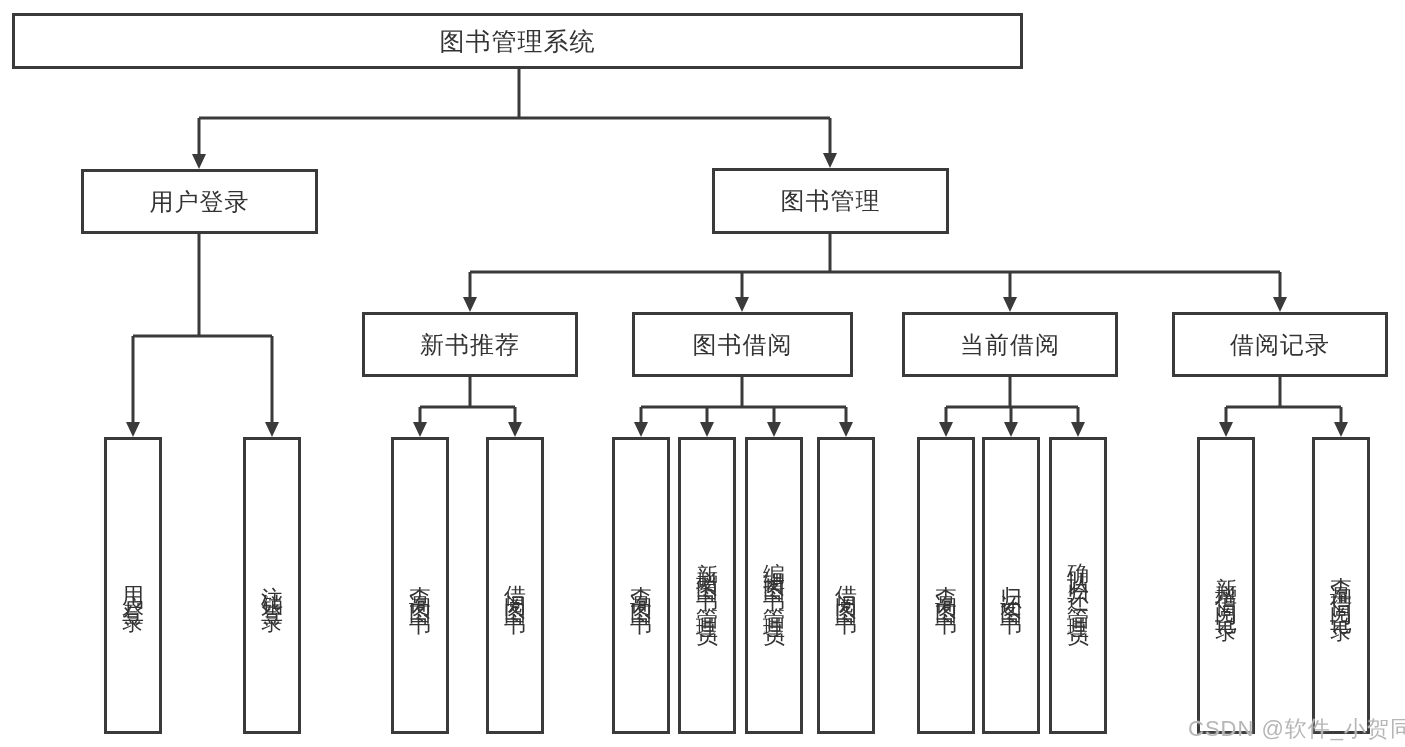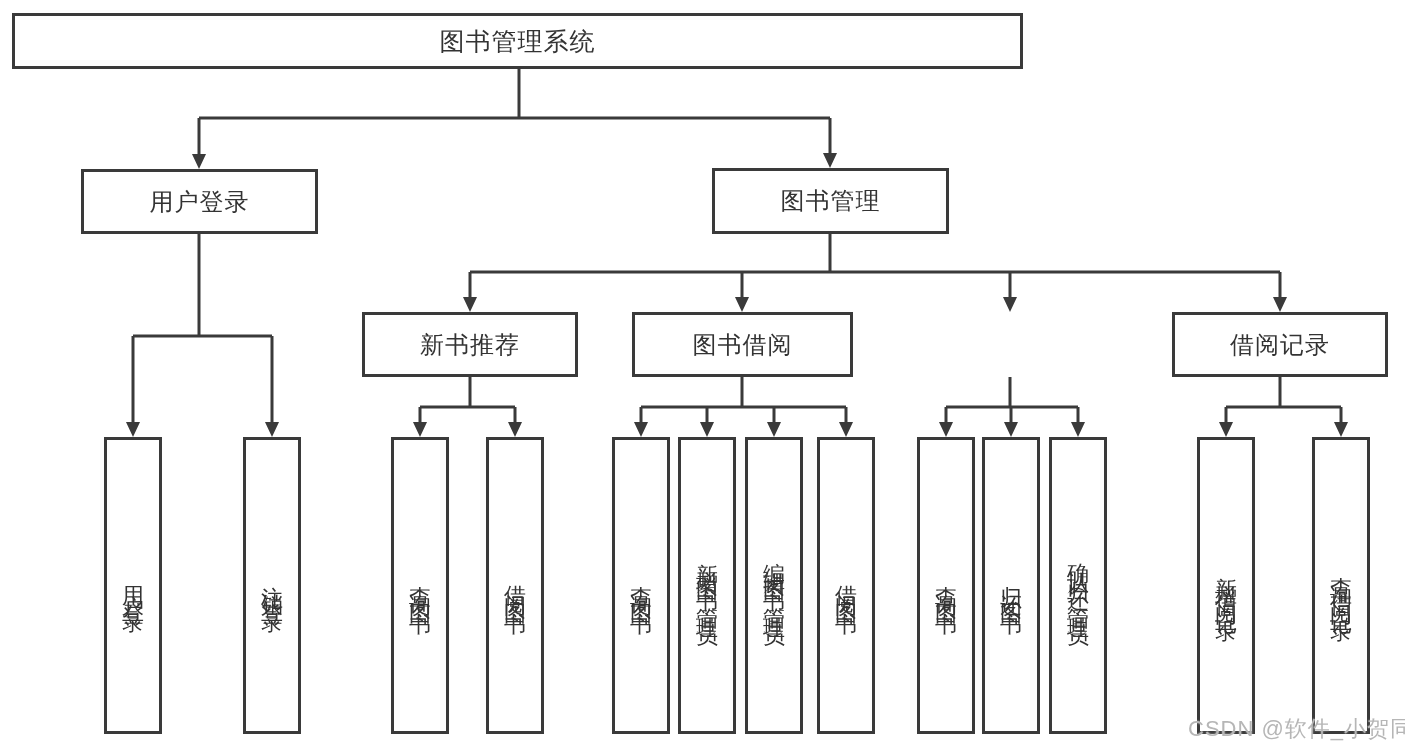--- a/index.html
+++ b/index.html
@@ -86,20 +86,23 @@
   <div class="box n-recommend">
     <span class="hlabel">新书推荐</span>
   </div>
 
   <div class="box n-book-mgmt">
     <span class="hlabel">图书管理</span>
   </div>
   <div class="box n-borrow">
     <span class="hlabel">图书借阅</span>
   </div>
+  <div class="box n-current">
+    <span class="hlabel">当前借阅</span>
+  </div>
   <div class="box n-records">
     <span class="hlabel">借阅记录</span>
   </div>
 
   <div class="box leaf lf-ul0">
     <span class="vlabel">用户登录</span>
   </div>
   <div class="box leaf lf-ul1">
     <span class="vlabel">注销登录</span>
   </div>

